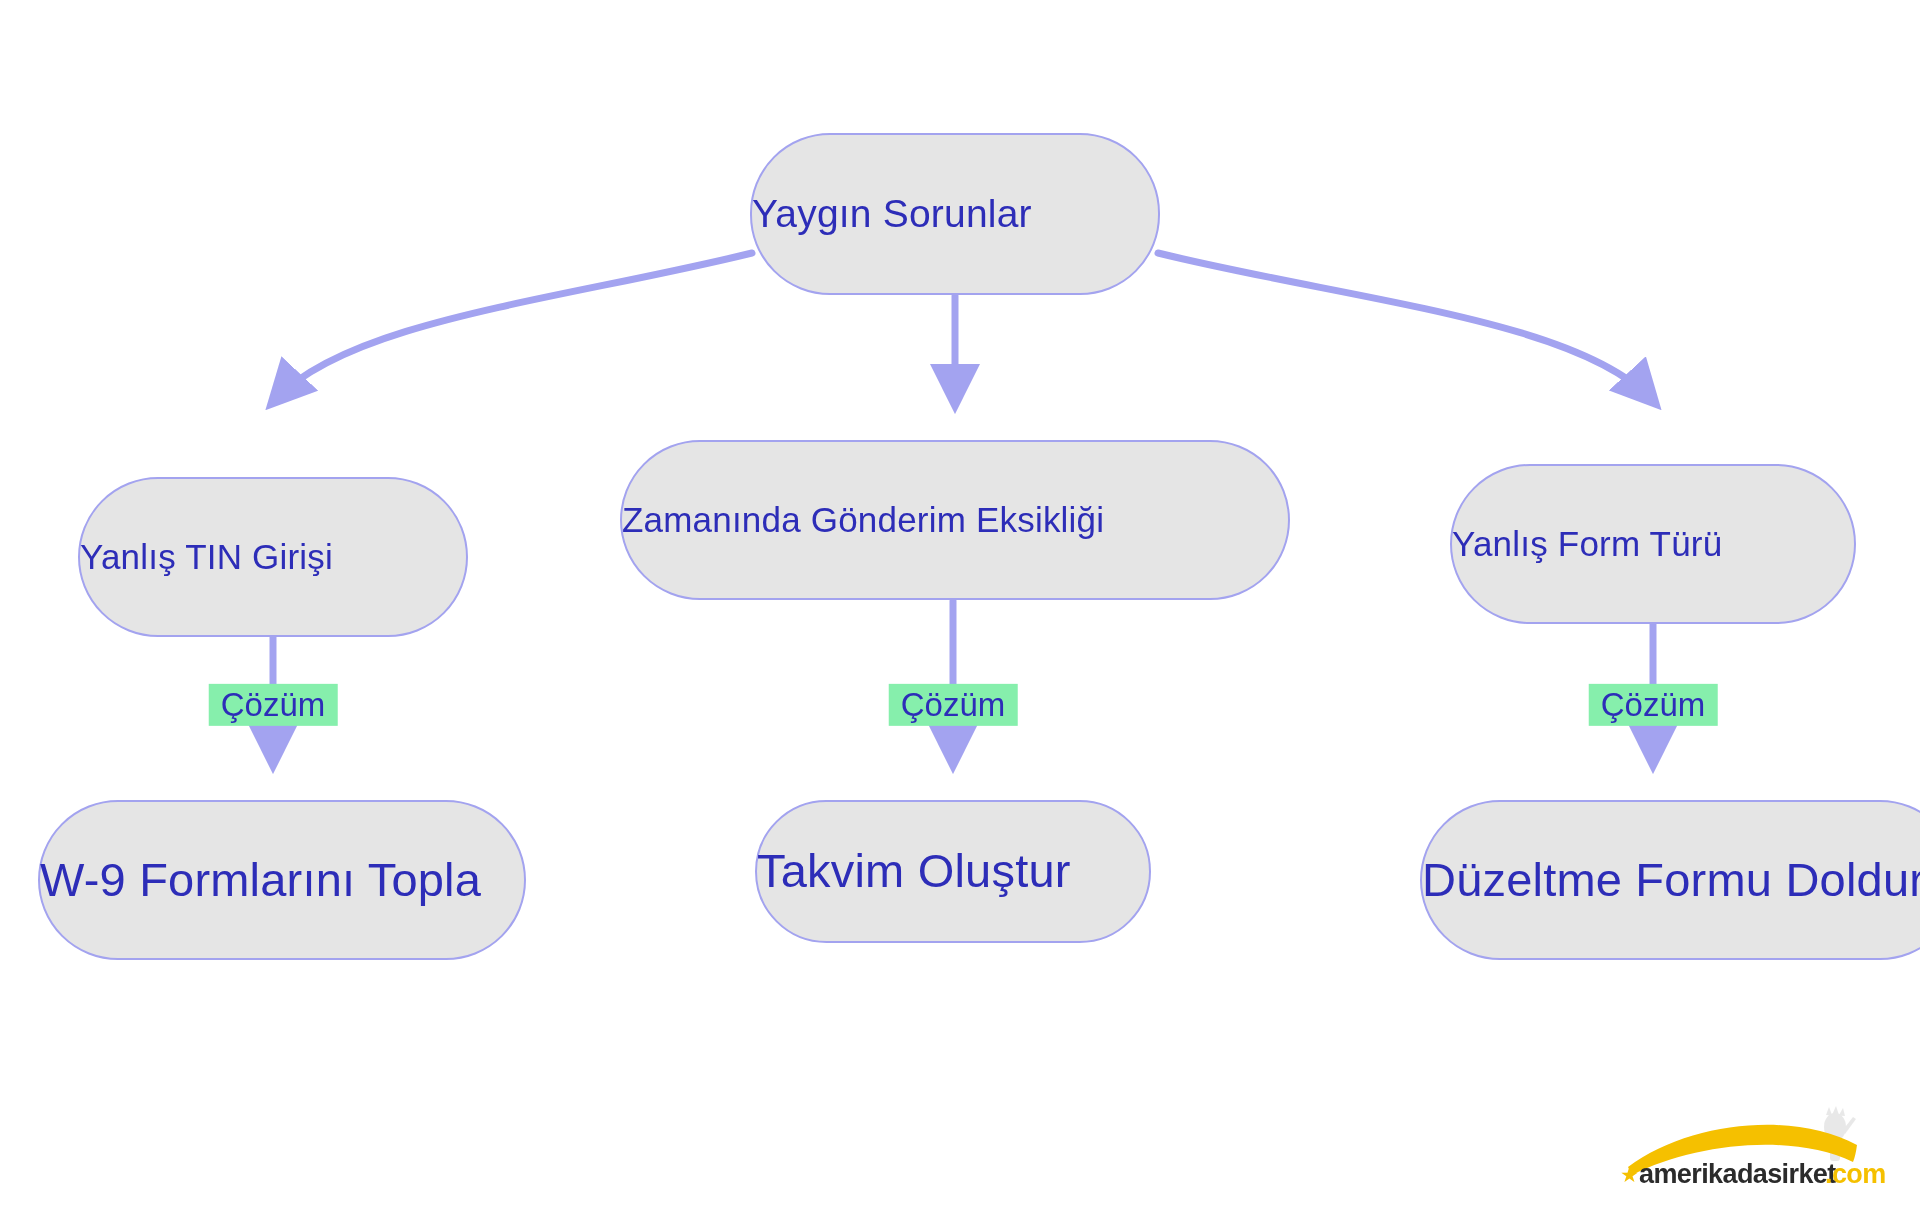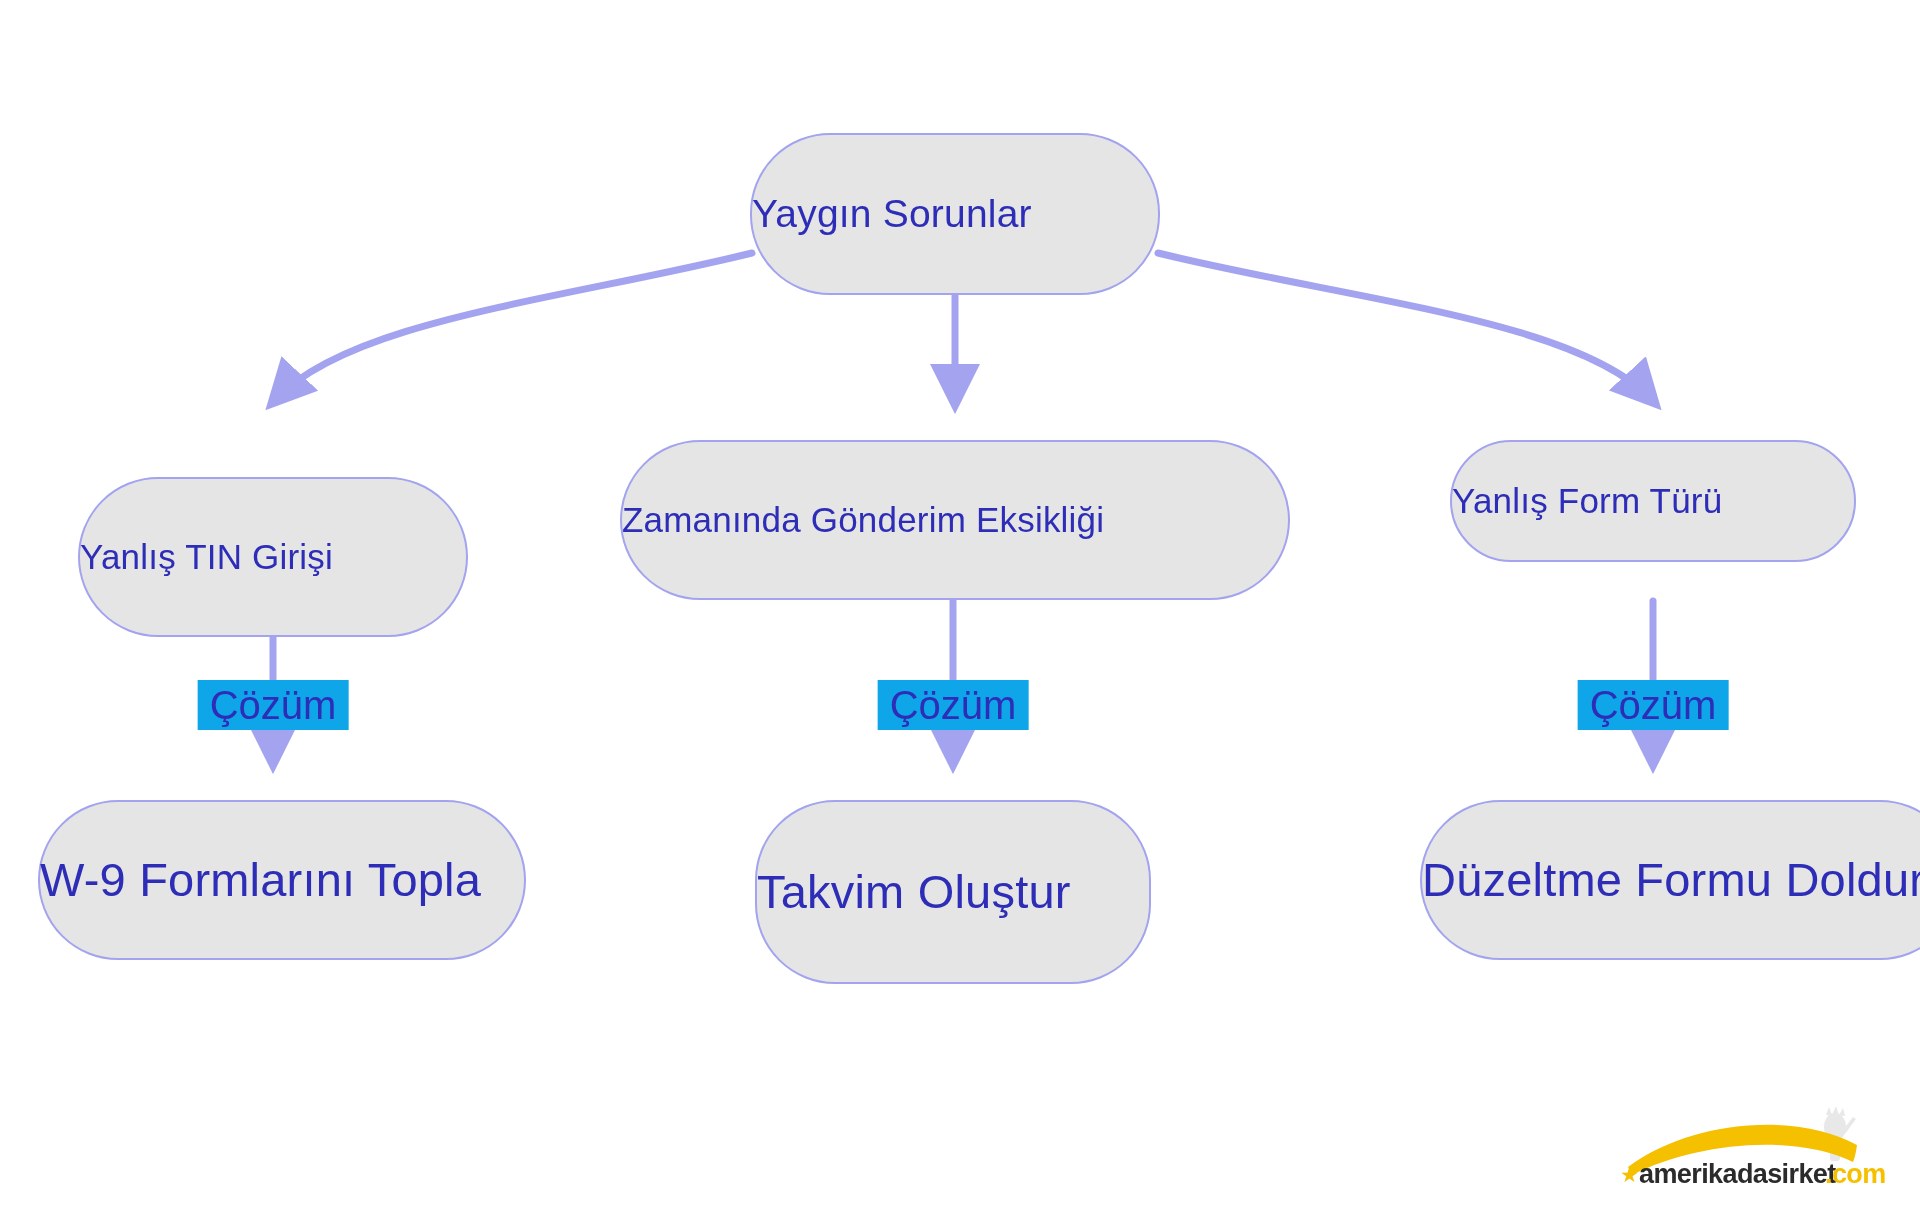--- a/index.html
+++ b/index.html
@@ -34,35 +34,35 @@
   .node .label{
     color:#2d2db8;
     white-space:nowrap;
   }
   
   #node-root{left:750px;top:133px;width:410px;height:162px;}
   #node-root .label{font-size:39px;}
 
   #node-issue-1{left:78px;top:440px;width:390px;height:160px;margin-top:37px;}
   #node-issue-2{left:620px;top:440px;width:670px;height:160px;}
-  #node-issue-3{left:1450px;top:440px;width:406px;height:122px;}
+  #node-issue-3{left:1450px;top:464px;width:406px;height:160px;}
   .issue .label{font-size:35px;}
 
   #node-fix-1{left:38px;top:800px;width:488px;height:160px;}
-  #node-fix-2{left:755px;top:800px;width:396px;height:184px;}
+  #node-fix-2{left:755px;top:800px;width:396px;height:143px;}
   #node-fix-3{left:1420px;top:800px;width:540px;height:160px;}
   .fix .label{font-size:47px;}
 
   
   .edge-label{
     position:absolute;
     transform:translate(-50%,-50%);
-    background:#0ea5e9;
+    background:#86efac;
     color:#2d2db8;
-    font-size:40px;
+    font-size:33px;
     padding:3px 12px;
     white-space:nowrap;
     line-height:1.1;
   }
   #elabel-1{left:273px;top:705px;}
   #elabel-2{left:953px;top:705px;}
   #elabel-3{left:1653px;top:705px;}
 
   
   #logo{

